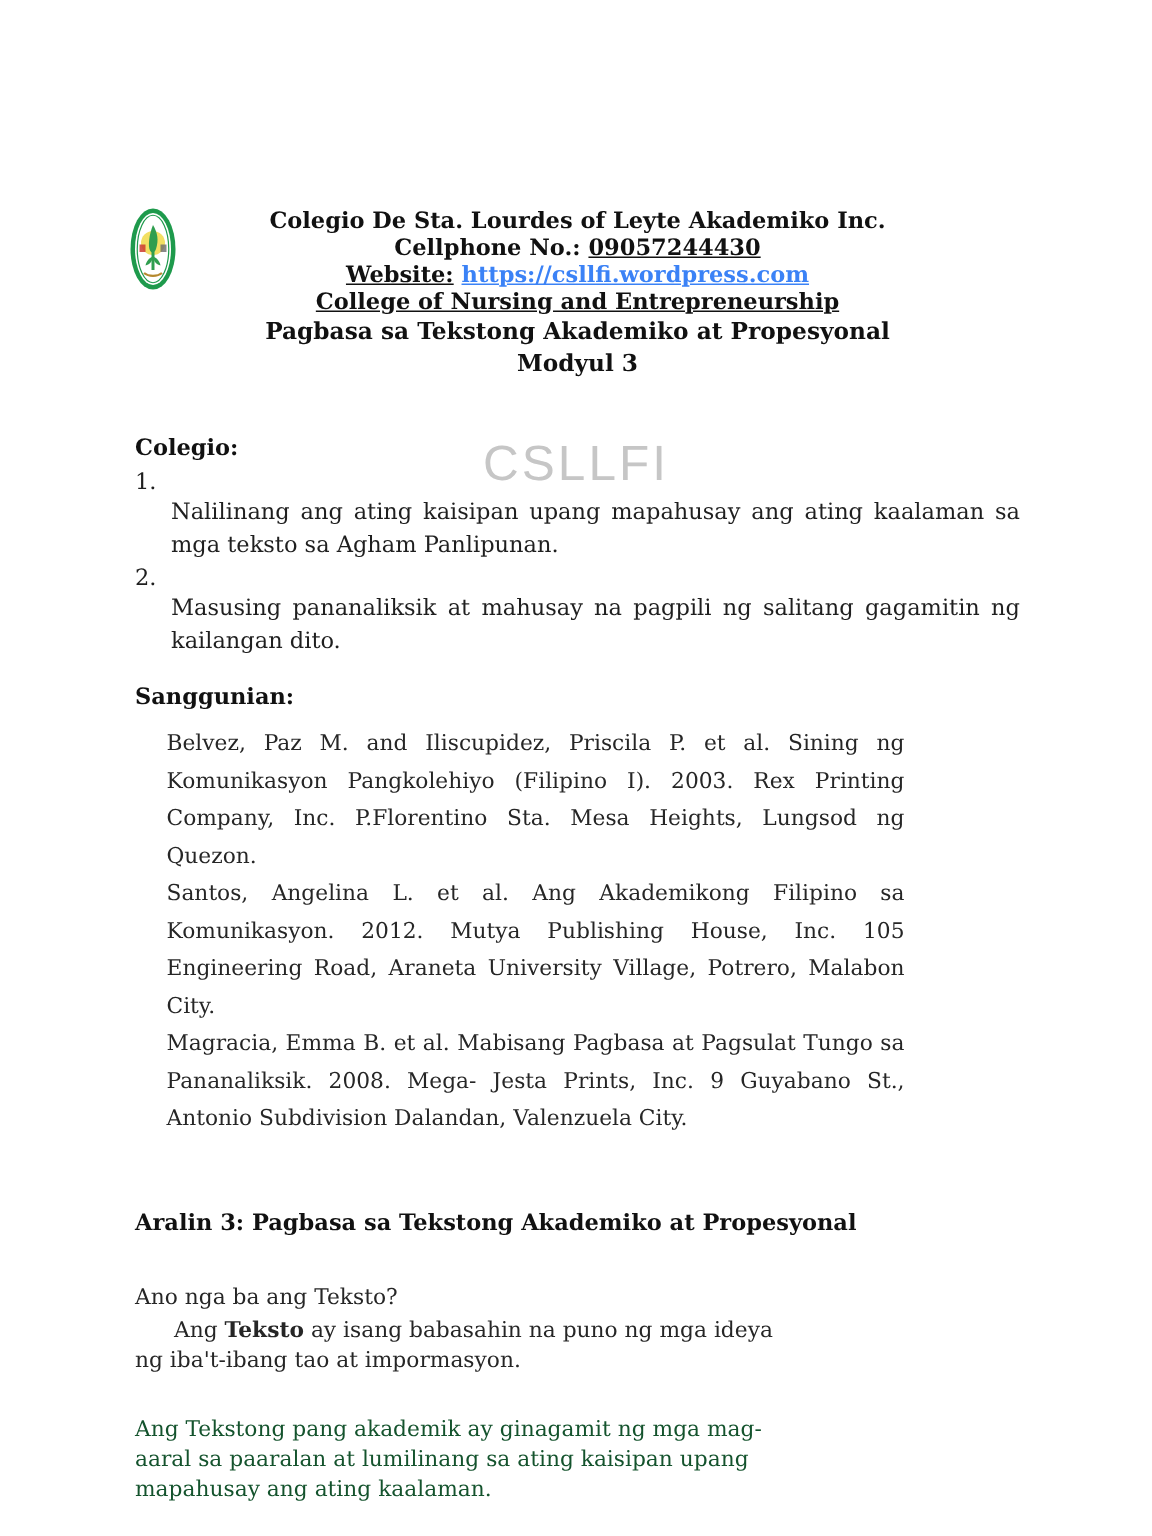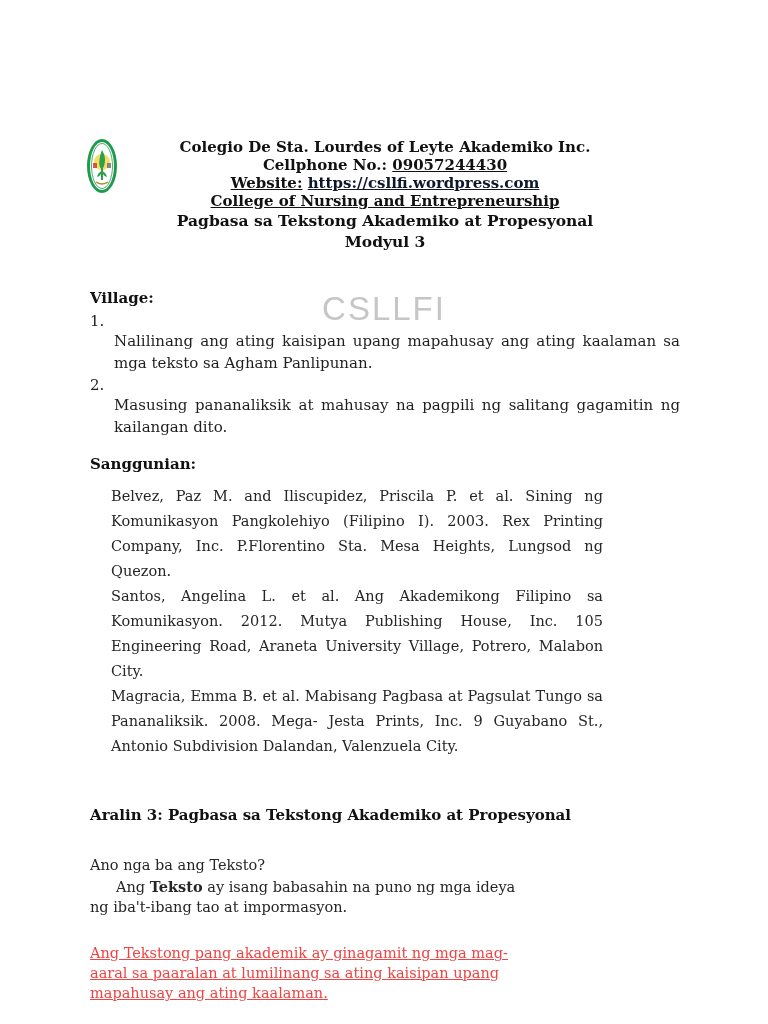--- a/index.html
+++ b/index.html
@@ -44,21 +44,21 @@
   }
   .logo {
     position: absolute;
     left: -4px;
     top: 0;
     width: 32px;
     height: 56px;
   }
   .u { text-decoration: underline; }
   a.site-link {
-    color: #0f172a;
+    color: #3b82f6;
     font-weight: bold;
     text-decoration: underline;
   }
   
   .doc-title {
     text-align: center;
     font-weight: bold;
     font-size: 15.5px;
     line-height: 21px;
     color: #111111;
@@ -114,22 +114,21 @@
     text-indent: 26px;
     text-align: left;
     color: #262626;
   }
   .teksto-para .term { font-weight: bold; }
   .akademik-para {
     margin: 26px 0 0 0;
     width: 432px;
     font-size: 14.5px;
     line-height: 20px;
-    color: #ef4444;
-    text-decoration: underline;
+    color: #14532d;
   }
 </style>
 </head>
 <body>
 
 <div class="page">
 
   <div class="watermark">CSLLFI</div>
 
   <div class="content">
@@ -154,21 +153,21 @@
       <div><span>Cellphone No.:</span> <span class="u">09057244430</span></div>
       <div><span class="u">Website:</span> <a class="site-link" href="#" title="https://csllfi.wordpress.com">https://csllfi.wordpress.com</a></div>
       <div class="u">College of Nursing and Entrepreneurship</div>
     </div>
 
     <div class="doc-title">
       <div>Pagbasa sa Tekstong Akademiko at Propesyonal</div>
       <div>Modyul 3</div>
     </div>
 
-    <div class="layunin-heading">Village:</div>
+    <div class="layunin-heading">Colegio:</div>
     <div class="numlist">
       <div class="row">
         <span class="num">1.</span>
         <span class="itext">Nalilinang ang ating kaisipan upang mapahusay ang ating kaalaman sa mga teksto sa Agham Panlipunan.</span>
       </div>
       <div class="row">
         <span class="num">2.</span>
         <span class="itext">Masusing pananaliksik at mahusay na pagpili ng salitang gagamitin ng kailangan dito.</span>
       </div>
     </div>

